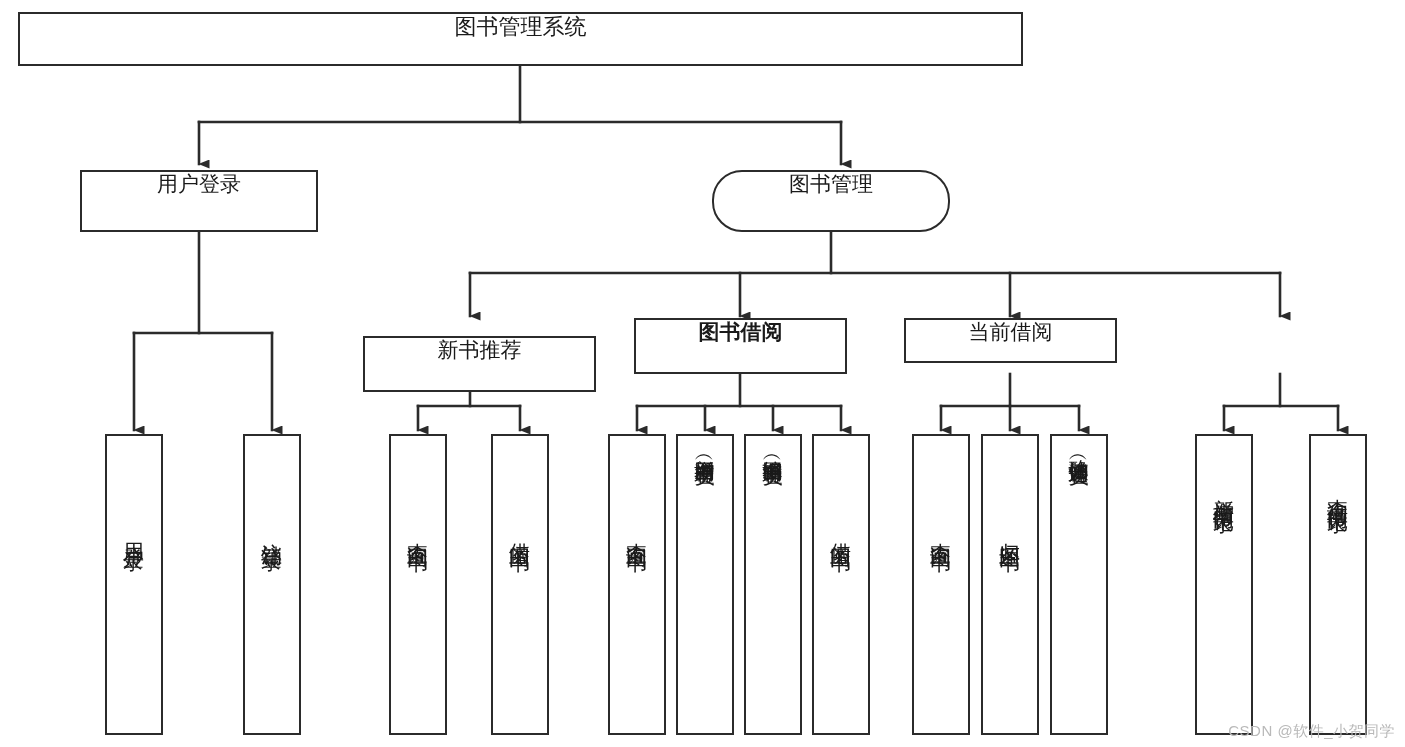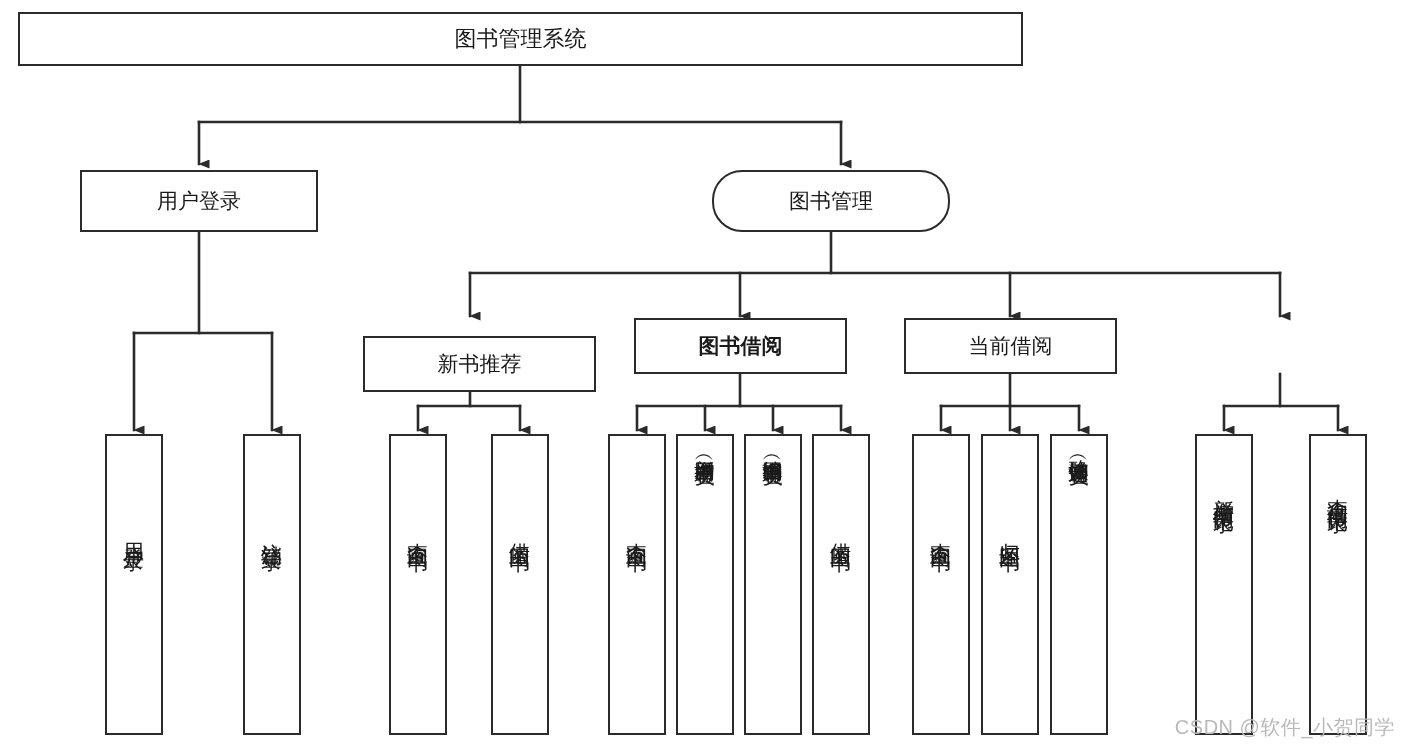--- a/index.html
+++ b/index.html
@@ -22,21 +22,20 @@
     width: 1405px;
     height: 747px;
     pointer-events: none;
   }
   .node {
     position: absolute;
     box-sizing: border-box;
     border: 2px solid #2b2b2b;
     background: #ffffff;
     display: flex;
-    align-items: center;
     justify-content: center;
     color: #1a1a1a;
   }
   .node .label {
     text-align: center;
     line-height: 1.18;
     white-space: nowrap;
   }
   .node.horiz .label {
     font-size: 21px;
@@ -57,21 +56,21 @@
     white-space: nowrap;
   }
   .node.vert.tall .label {
     font-size: 20px;
     letter-spacing: 1px;
   }
   #watermark {
     position: absolute;
     right: 10px;
     bottom: 6px;
-    font-size: 20px;
+    font-size: 15px;
     color: #b9b9b9;
     white-space: nowrap;
     letter-spacing: 0.5px;
   }
 </style>
 </head>
 <body>
 
 <div id="canvas">
 
@@ -135,21 +134,21 @@
   <div class="node horiz" style="left:712px; top:170px; width:238px; height:62px;border-radius:30px;">
     <span class="label">图书管理</span>
   </div>
 
   <div class="node horiz" style="left:363px; top:336px; width:233px; height:56px;">
     <span class="label">新书推荐</span>
   </div>
   <div class="node horiz" style="left:634px; top:318px; width:213px; height:56px;font-weight:bold;">
     <span class="label">图书借阅</span>
   </div>
-  <div class="node horiz" style="left:904px; top:318px; width:213px; height:56px;">
+  <div class="node horiz" style="left:904px; top:318px; width:213px; height:45px;">
     <span class="label">当前借阅</span>
   </div>
 
   <div class="node vert" style="left:105px; top:434px; width:58px; height:301px; padding-top:90px;">
     <span class="label">用户登录</span>
   </div>
   <div class="node vert" style="left:243px; top:434px; width:58px; height:301px; padding-top:90px;">
     <span class="label">注销登录</span>
   </div>
 

